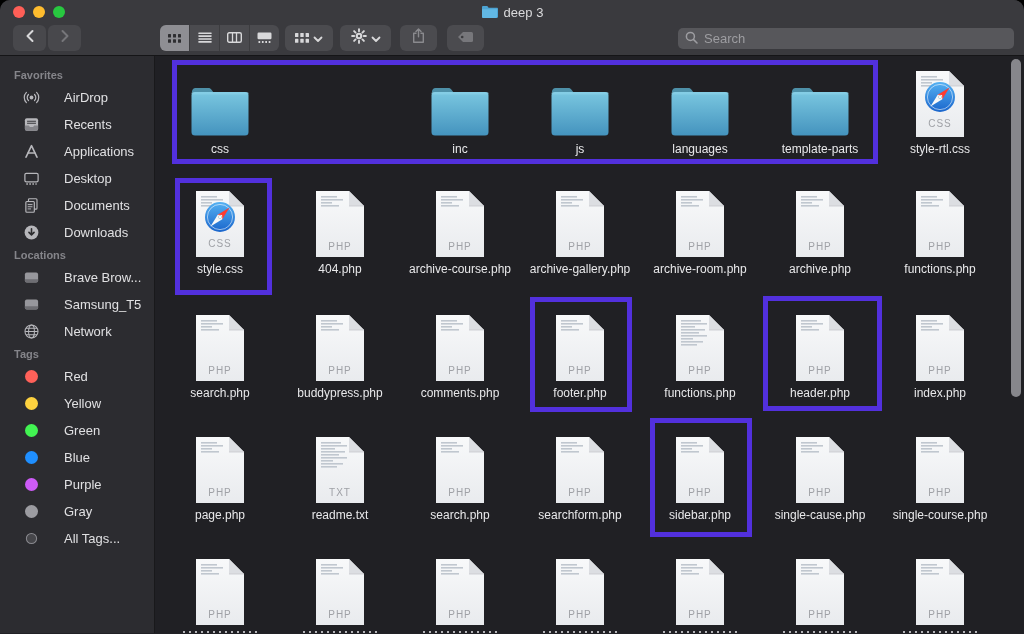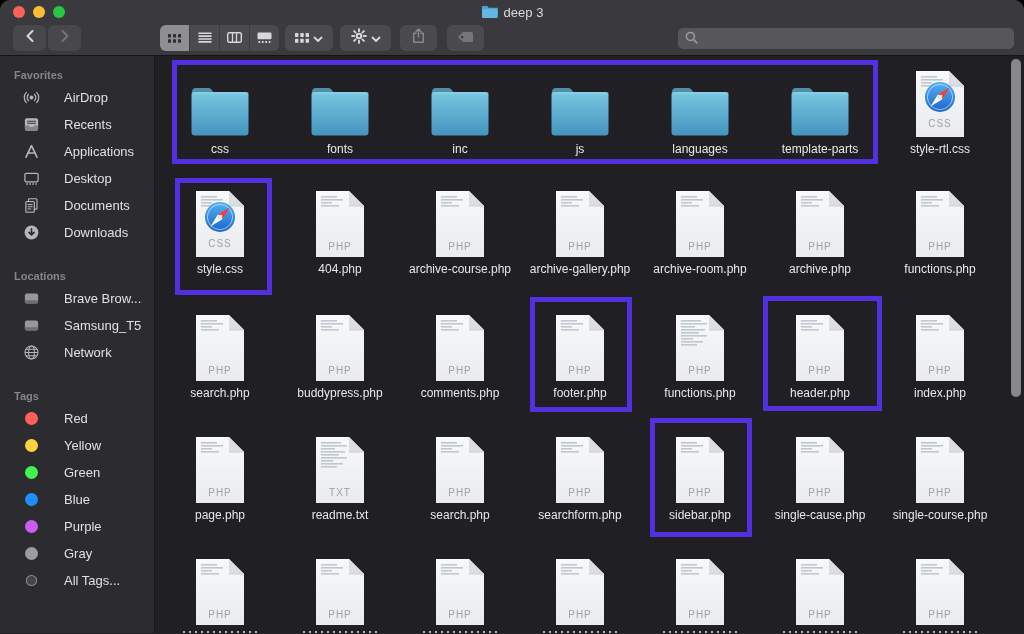--- a/index.html
+++ b/index.html
@@ -21,21 +21,21 @@
   .seg.sel { background:#8e8e93; }
   .search { position:absolute; top:6px; left:678px; width:336px; height:21px; background:#57575b; border-radius:5px; display:flex; align-items:center; padding:0 7px; gap:6px; }
   .search input { flex:1; background:transparent; border:none; outline:none; font-size:13px; color:#e4e4e6; font-family:"Liberation Sans", sans-serif; }
   .search input::placeholder { color:#9d9da1; }
 
   
   .bodyrow { display:flex; height:577px; }
   .sidebar { width:155px; flex:none; background:#2c2c30; border-right:1px solid #19191b; padding-top:10px; overflow:hidden; }
   .sb-title { font-size:11px; font-weight:bold; color:#85858a; padding-left:14px; height:18px; line-height:18px; }
   .sb-section { margin-bottom:0; }
-  .sb-section + .sb-section { margin-top:21px; }
+  .sb-section + .sb-section { }
   .sb-item { height:27px; display:flex; align-items:center; padding:0 9px 0 23px; gap:24px; font-size:13px; color:#e0e0e2; white-space:nowrap; }
   .sb-icon { width:17px; height:17px; flex:none; display:flex; align-items:center; justify-content:center; }
   .tag-dot { width:13px; height:13px; border-radius:50%; margin:0 2px; flex:none; }
   .sb-eject { margin-left:auto; display:flex; align-items:center; }
 
   .content { position:relative; flex:1; background:#202024; overflow:hidden; }
   .cell { position:absolute; width:112px; text-align:center; }
   .cell-icon { height:68px; display:flex; align-items:flex-end; justify-content:center; }
   .cell-label { margin:4px auto 0; max-width:104px; font-size:12px; line-height:15px; color:#e8e8ea; word-wrap:break-word; }
   .label-sliver { margin:5px auto 0; width:74px; height:4px; overflow:hidden;
@@ -169,20 +169,21 @@
               <path d="M1 6l5-5h8.5A1.5 1.5 0 0 1 16 2.5v7a1.5 1.5 0 0 1-1.5 1.5H6z" fill="#77777b"></path>
               <circle cx="5.2" cy="6" r="1.3" fill="#3b3b3e"></circle>
             </svg></span>
       </div>
 
       <div class="search">
         <span><svg width="13" height="13" viewBox="0 0 13 13">
               <circle cx="5.4" cy="5.4" r="4" fill="none" stroke="#9d9da1" stroke-width="1.5"></circle>
               <path d="M8.4 8.4 12 12" stroke="#9d9da1" stroke-width="1.5" stroke-linecap="round"></path>
             </svg></span>
+        <input type="text" placeholder="Search" style="">
       </div>
     </div>
   </div>
 
   <div class="bodyrow">
     <div class="sidebar" id="sidebar">
         <div class="sb-section">
           <div class="sb-title">Favorites</div>
           <div class="sb-item">
             <span class="sb-icon">
@@ -336,30 +337,20 @@
       <div class="scroll-thumb"></div>
     <div class="cell" style="left: 9px; top: 14px;">
           <div class="cell-icon">
             <svg width="62" height="53" viewBox="0 0 62 53">
               <path d="M3 6.5C3 4.6 4.6 3 6.5 3h12.9c1 0 2 .5 2.7 1.3L24.6 7.5H3z" fill="#4e90a8"></path>
               <rect x="2.5" y="7" width="57" height="43.5" rx="3.5" fill="url(#fg)"></rect>
               <rect x="2.5" y="7" width="57" height="2.6" rx="1.3" fill="#8ed4ea" opacity="0.55"></rect>
             </svg>
           </div>
           <div class="cell-label">css</div>
-        </div>
-        <div class="cell" style="left: 129px; top: 14px;">
-          <div class="cell-icon">
-            <svg width="62" height="53" viewBox="0 0 62 53">
-              <path d="M3 6.5C3 4.6 4.6 3 6.5 3h12.9c1 0 2 .5 2.7 1.3L24.6 7.5H3z" fill="#4e90a8"></path>
-              <rect x="2.5" y="7" width="57" height="43.5" rx="3.5" fill="url(#fg)"></rect>
-              <rect x="2.5" y="7" width="57" height="2.6" rx="1.3" fill="#8ed4ea" opacity="0.55"></rect>
-            </svg>
-          </div>
-          <div class="cell-label">fonts</div>
         </div>
         <div class="cell" style="left: 249px; top: 14px;">
           <div class="cell-icon">
             <svg width="62" height="53" viewBox="0 0 62 53">
               <path d="M3 6.5C3 4.6 4.6 3 6.5 3h12.9c1 0 2 .5 2.7 1.3L24.6 7.5H3z" fill="#4e90a8"></path>
               <rect x="2.5" y="7" width="57" height="43.5" rx="3.5" fill="url(#fg)"></rect>
               <rect x="2.5" y="7" width="57" height="2.6" rx="1.3" fill="#8ed4ea" opacity="0.55"></rect>
             </svg>
           </div>
           <div class="cell-label">inc</div>

